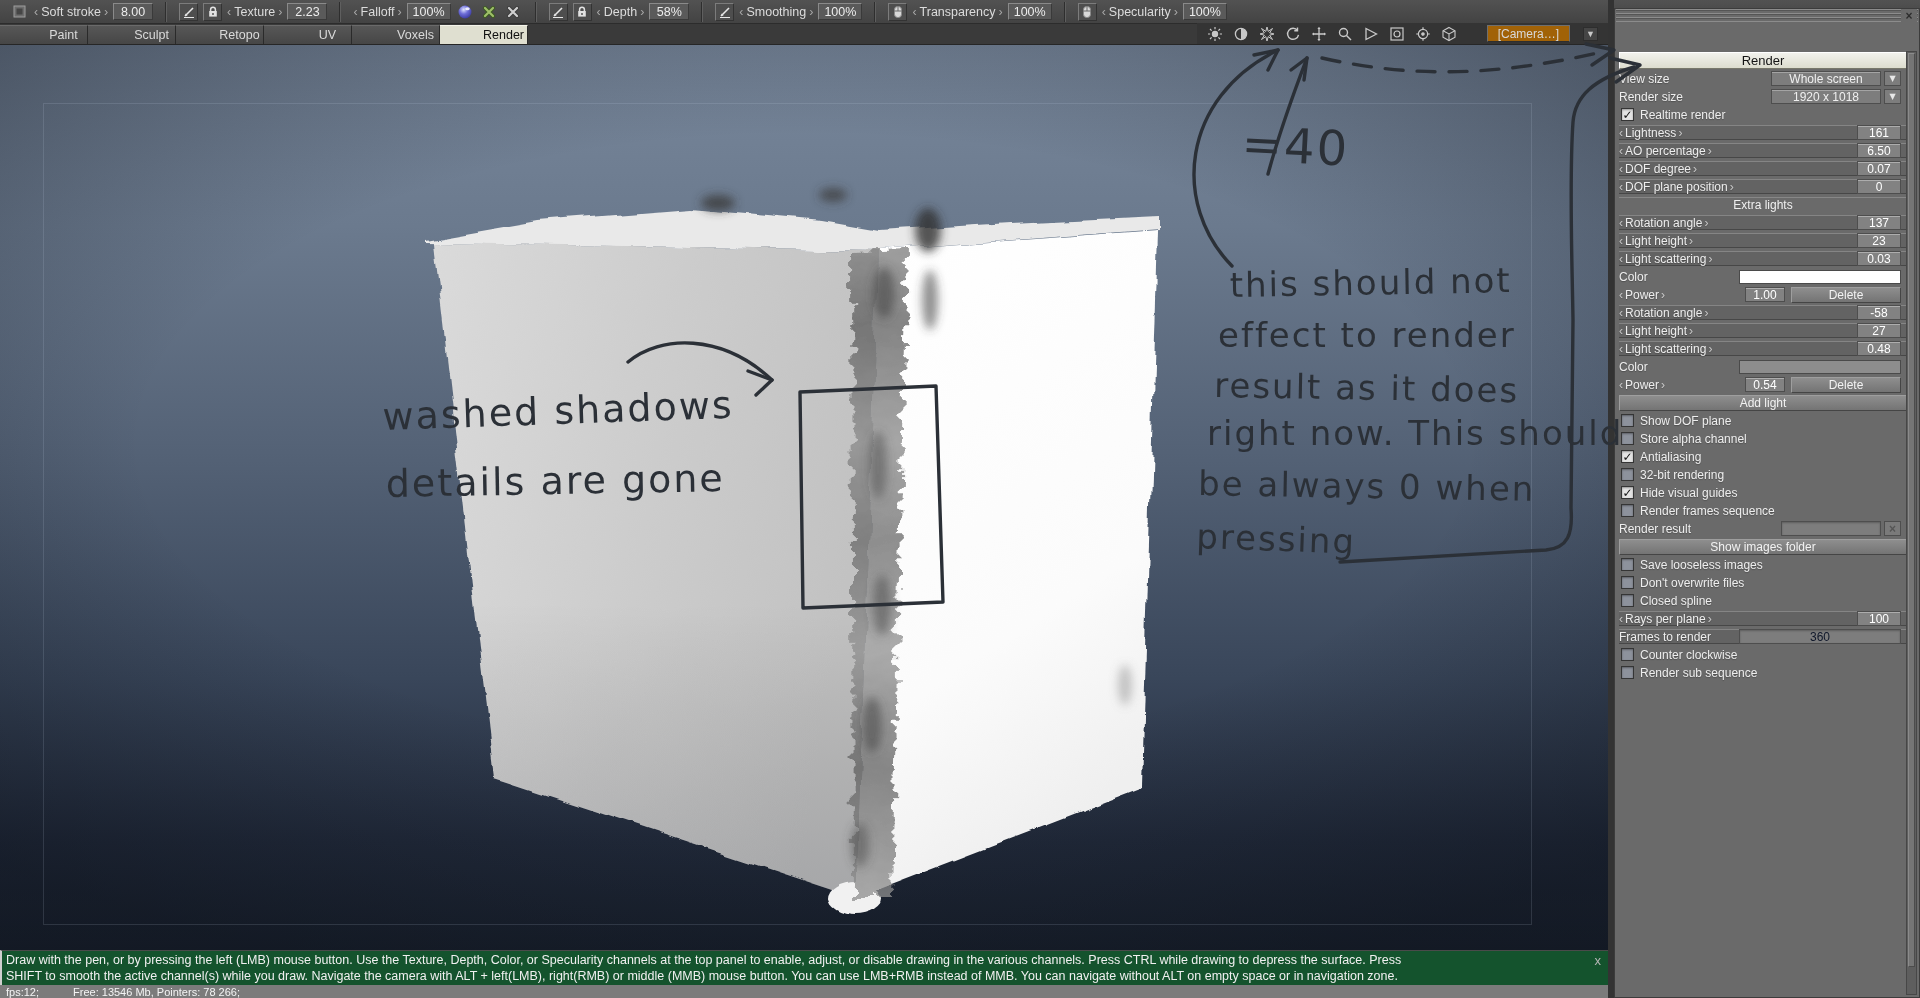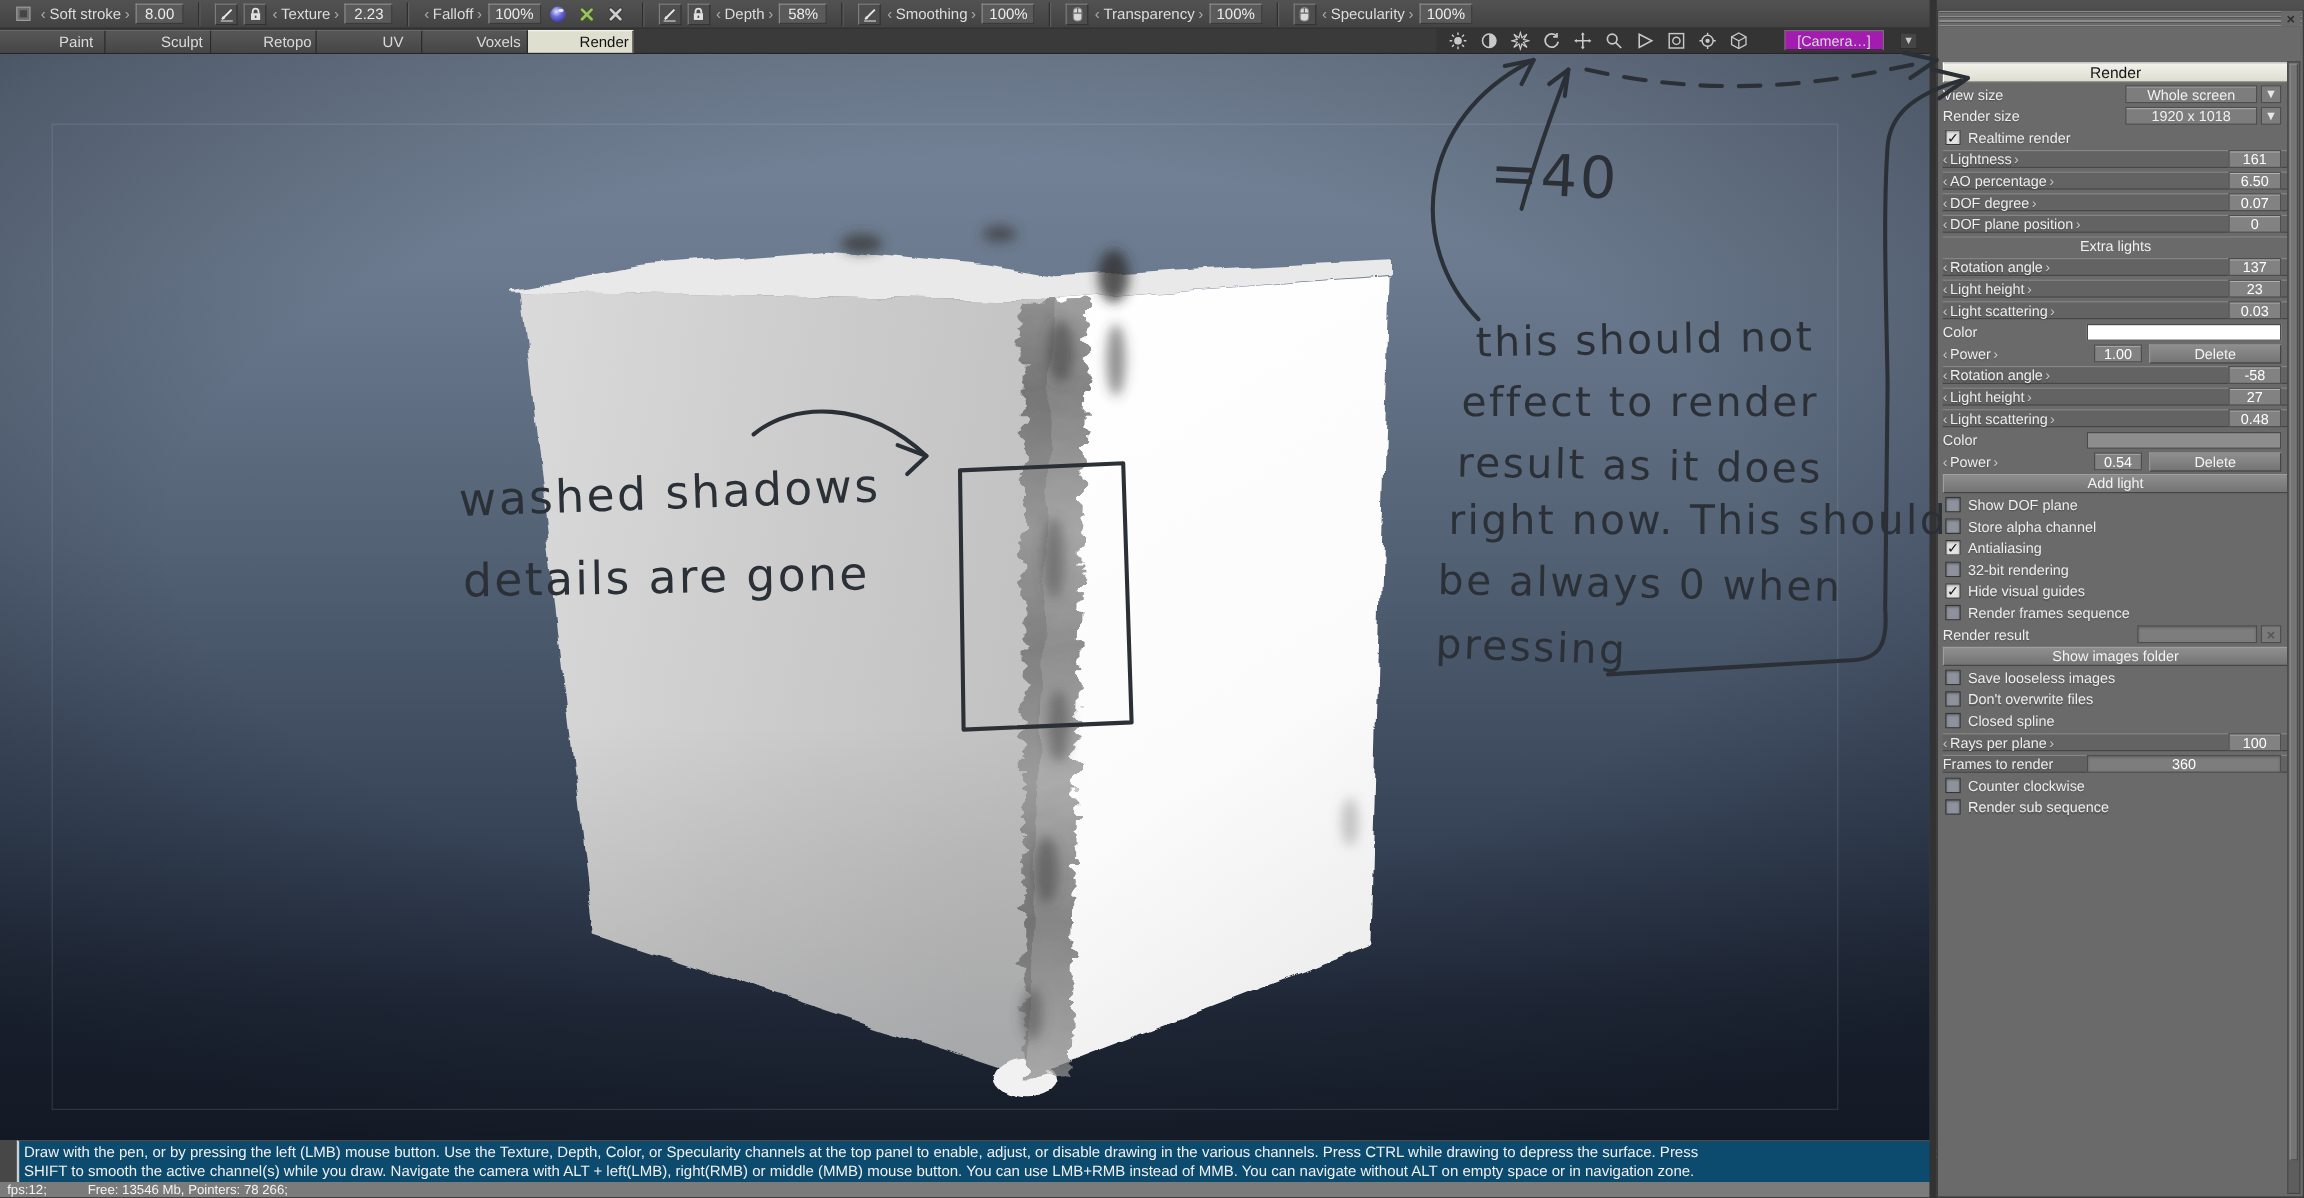--- a/index.html
+++ b/index.html
@@ -20,32 +20,32 @@
   .ticon{width:19px;height:18px;display:flex;align-items:center;justify-content:center;background:#4e4e4e;border:1px solid #7c7c7c;border-bottom-color:#333;border-right-color:#333;}
   .ticon.flat{background:transparent;border-color:transparent;}
 
   
   .tabbar{position:absolute;left:0;top:24px;width:1608px;height:21px;background:#3a3a3a;display:flex;align-items:flex-end;border-bottom:1px solid #262626;}
   .tab{height:19px;min-width:88px;display:flex;align-items:center;justify-content:center;background:linear-gradient(#575757,#464646);
     color:#dadada;font-size:12.5px;border-right:1px solid #2a2a2a;border-top:1px solid #6a6a6a;cursor:pointer;padding-left:40px;}
   .tab.active{background:#dfdfd0;color:#111;border-top:1px solid #f4f4ea;}
   .vp-icons{margin-left:auto;display:flex;align-items:center;gap:9px;height:21px;background:#343434;padding:0 10px;}
   .vicon{width:17px;height:17px;display:flex;align-items:center;justify-content:center;}
-  .camera-btn{height:17px;padding:0 10px;background:#a21caf;border:1px solid #6f6f6f;border-bottom-color:#2e2e2e;color:#d8d8d8;font-size:12px;display:flex;align-items:center;margin-left:20px;}
+  .camera-btn{height:17px;padding:0 10px;background:#a16207;border:1px solid #6f6f6f;border-bottom-color:#2e2e2e;color:#d8d8d8;font-size:12px;display:flex;align-items:center;margin-left:20px;}
   .tab-overflow{width:15px;height:14px;margin-left:4px;color:#c9c9c9;font-size:9px;display:flex;align-items:center;justify-content:center;background:#454545;border:1px solid #2d2d2d;}
 
   
   .viewport{position:absolute;left:0;top:45px;width:1608px;height:905px;
     background:linear-gradient(180deg,#78879b 0%,#6a798d 22%,#53617500 0),linear-gradient(180deg,#78879b 0%,#697librar88 0);}
   .viewport{background:linear-gradient(180deg,#78879b 0%,#6b7a8e 20%,#546276 45%,#39465a 70%,#232c3d 88%,#1b2330 100%);}
   .vignette{position:absolute;inset:0;background:radial-gradient(ellipse 75% 62% at 50% 44%, rgba(0,0,0,0) 55%, rgba(8,12,20,.42) 100%);}
   .vp-frame{position:absolute;left:43px;top:58px;width:1489px;height:822px;border:1px solid rgba(205,220,240,.14);}
 
   
-  .helpbox{position:absolute;left:14px;top:950px;width:1608px;height:35px;background:#0c4a6e;border-top:1px solid #4a4a4a;border-left:2px solid #cfcfcf;
+  .helpbox{position:absolute;left:0;top:950px;width:1608px;height:35px;background:#14532d;border-top:1px solid #4a4a4a;border-left:2px solid #cfcfcf;
     color:#f0f0f0;font-size:12.5px;line-height:16px;padding:1px 20px 0 4px;}
   .helpbox .hclose{position:absolute;right:7px;top:2px;color:#b5b5b5;font-size:13px;cursor:pointer;}
   .statusbar{position:absolute;left:0;top:985px;width:1608px;height:13px;background:#7b7b7b;color:#f4f4f4;font-size:11px;display:flex;gap:34px;padding:0 6px;align-items:center;}
 
   
   .rdivider{position:absolute;left:1608px;top:0;width:6px;height:998px;background:#333;}
   .panel{position:absolute;left:1614px;top:8px;width:306px;height:990px;background:#6a6a6a;border:1px solid #3c3c3c;color:#eaeaea;font-size:12px;}
   .grip{position:absolute;left:1px;top:0;right:1px;height:13px;background:repeating-linear-gradient(180deg,#8c8c8c 0 1px,#555 1px 2px,#6a6a6a 2px 4px);}
   .grip-x{position:absolute;right:2px;top:0;width:16px;height:13px;background:#6a6a6a;color:#2d2d2d;font-weight:bold;font-size:12px;display:flex;align-items:center;justify-content:center;cursor:pointer;}
   .ptabrow{position:absolute;left:1px;top:13px;right:1px;height:27px;background:#585858;border-bottom:1px solid #474747;}
@@ -68,21 +68,21 @@
     display:flex;align-items:center;justify-content:center;font-family:"DejaVu Sans",sans-serif;cursor:pointer;}
   .chk{width:13px;height:13px;margin:0 6px 0 2px;background:#8d929c;border:1px solid #353535;box-shadow:inset 0 1px 2px rgba(0,0,0,.35);
     display:flex;align-items:center;justify-content:center;cursor:pointer;}
   .chk.checked{background:#e4e4e4;}
   .chk.checked::after{content:"\2713";color:#111;font-size:12px;font-weight:bold;font-family:"DejaVu Sans",sans-serif;line-height:1;}
   .pheader{justify-content:center;color:#f0f0f0;border-top:1px solid rgba(255,255,255,.2);}
   .swatch{position:absolute;right:6px;width:162px;height:14px;border:1px solid #4a4a4a;}
   .pwrbox{position:absolute;right:122px;width:40px;height:15px;background:#828282;border:1px solid #4e4e4e;box-shadow:inset 0 1px 0 rgba(255,255,255,.35);color:#fff;display:flex;align-items:center;justify-content:center;}
   .delbtn{position:absolute;right:6px;width:110px;}
   .field{position:absolute;right:26px;width:100px;height:15px;background:#7d7d7d;border:1px solid #4e4e4e;box-shadow:inset 0 1px 2px rgba(0,0,0,.25);}
-  .fieldwide{position:absolute;right:6px;width:162px;height:15px;background:#7d7d7d;border:1px solid #4e4e4e;box-shadow:inset 0 1px 2px rgba(0,0,0,.25);color:#ffffff;display:flex;align-items:center;justify-content:center;}
+  .fieldwide{position:absolute;right:6px;width:162px;height:15px;background:#7d7d7d;border:1px solid #4e4e4e;box-shadow:inset 0 1px 2px rgba(0,0,0,.25);color:#0f172a;display:flex;align-items:center;justify-content:center;}
   .xbtn{position:absolute;right:6px;width:17px;height:15px;background:#7a7a7a;border:1px solid #4e4e4e;color:#555;font-weight:bold;display:flex;align-items:center;justify-content:center;cursor:pointer;}
   .pscroll{position:absolute;right:2px;top:42px;bottom:2px;width:11px;background:#5e5e5e;border:1px solid #474747;}
   .pthumb{position:absolute;left:1px;right:1px;top:1px;height:97%;background:#757575;border:1px solid #8b8b8b;border-bottom-color:#4c4c4c;border-right-color:#4c4c4c;}
 
   svg text{font-family:"DejaVu Sans",sans-serif;}
   .overlay{position:absolute;left:0;top:0;width:1920px;height:998px;pointer-events:none;z-index:40;}
 </style>
 </head>
 <body>
 

